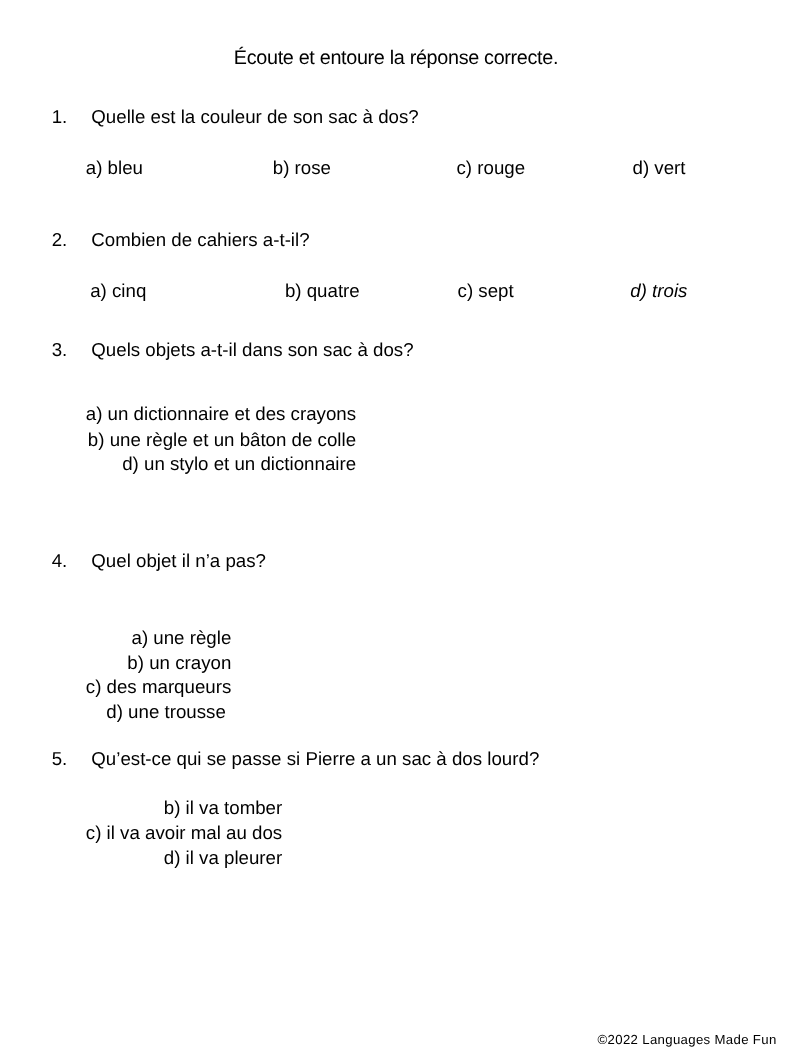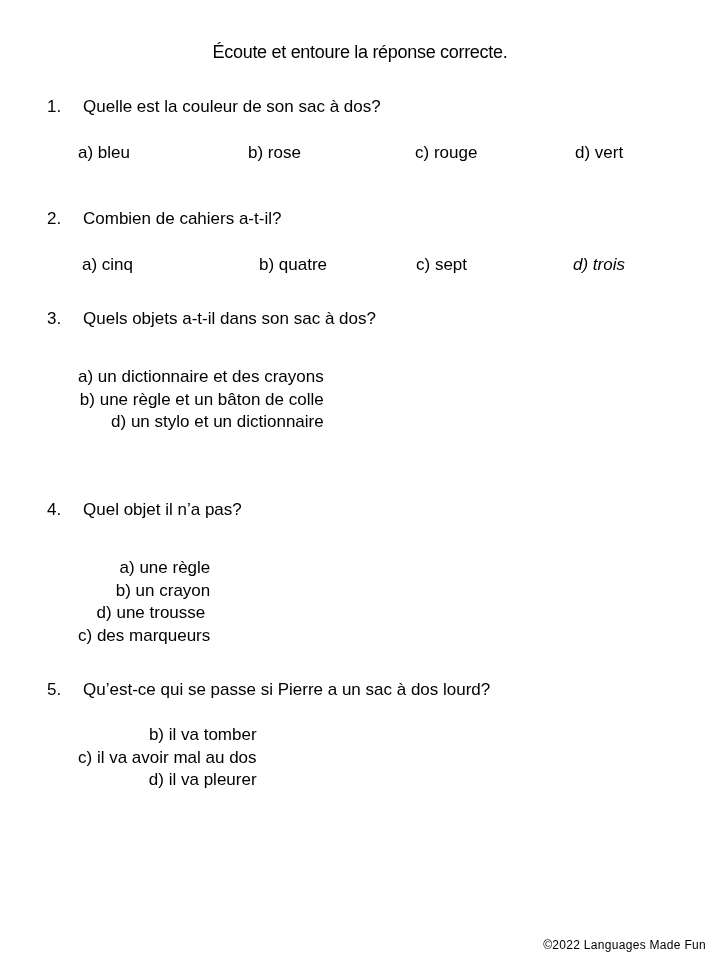--- a/index.html
+++ b/index.html
@@ -91,25 +91,25 @@
 </div>
 <div class="opt-list" style="top:366px;left:78px;">
   <div>a) un dictionnaire et des crayons</div>
   <div>b) une règle et un bâton de colle</div>
   <div>d) un stylo et un dictionnaire</div>
 </div>
 
 <div class="question" style="top:500px;">
   <span class="q-num">4.</span><span>Quel objet il n’a pas?</span>
 </div>
-<div class="opt-list" style="top:557px;left:78px;">
+<div class="opt-list" style="top:569px;left:78px;">
   <div>a) une règle</div>
   <div>b) un crayon</div>
+  <div>c) des marqueurs</div>
   <div style="left:-5px;">d) une trousse</div>
-  <div>c) des marqueurs</div>
 </div>
 
 <div class="question" style="top:680px;">
   <span class="q-num">5.</span><span>Qu’est-ce qui se passe si Pierre a un sac à dos lourd?</span>
 </div>
 <div class="opt-list" style="top:724px;left:78px;">
   <div>b) il va tomber</div>
   <div>c) il va avoir mal au dos</div>
   <div>d) il va pleurer</div>
 </div>

